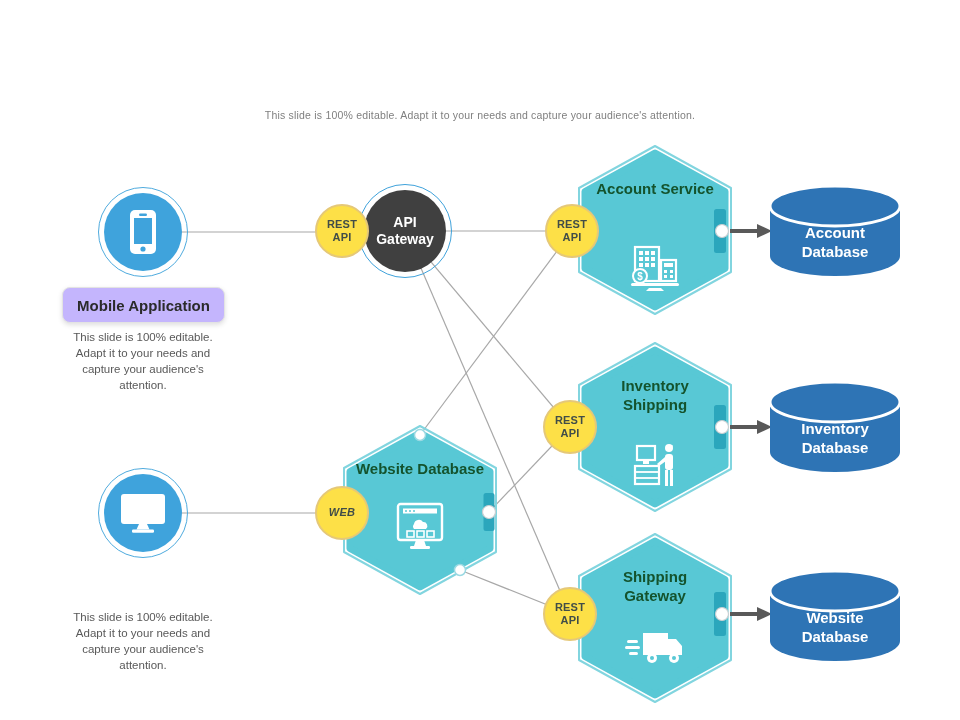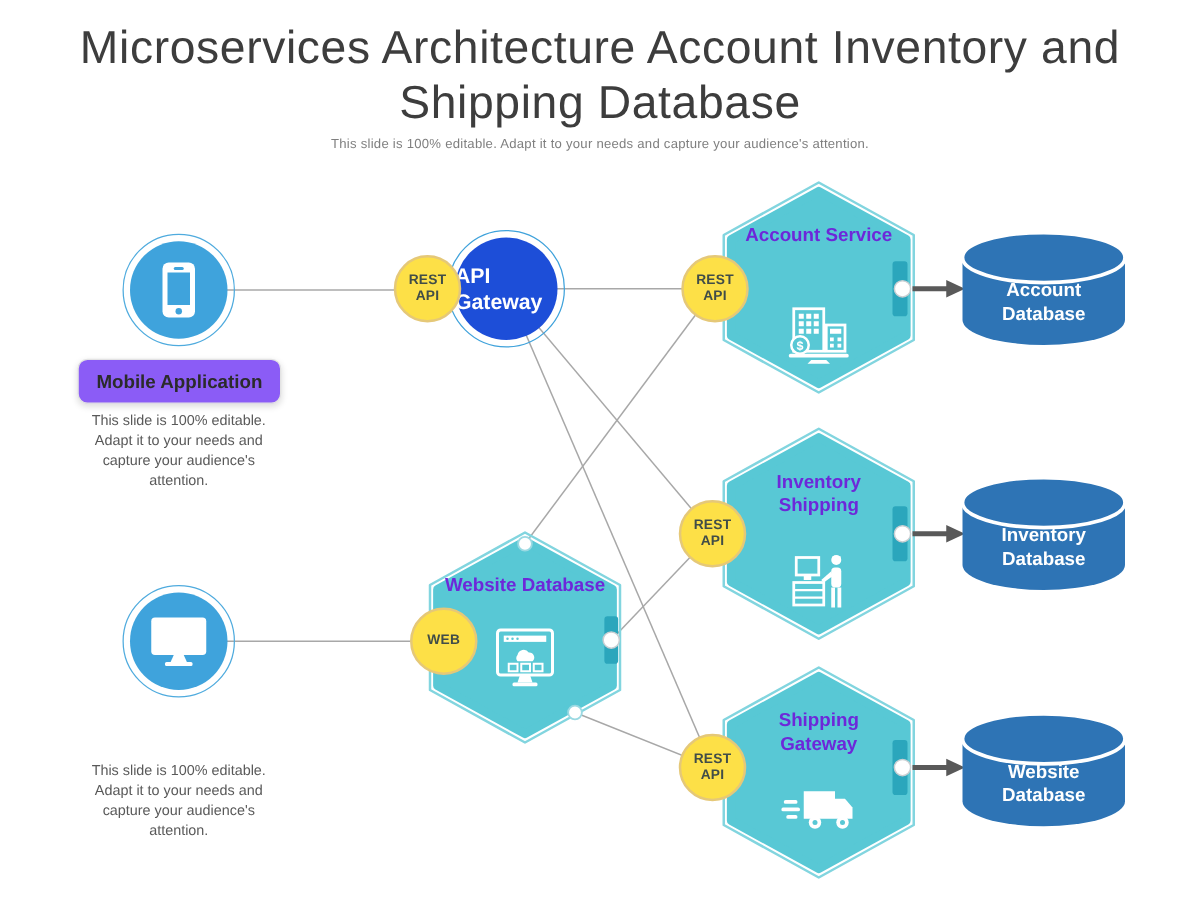--- a/index.html
+++ b/index.html
@@ -9,33 +9,33 @@
   .ovl{position:absolute;z-index:2;}
 
   .page-title{left:0;top:16px;width:960px;text-align:center;font-size:37px;font-weight:300;
               color:#3d3d3d;line-height:1.2;letter-spacing:0.5px;margin:0;}
   .page-subtitle{left:0;top:109px;width:960px;text-align:center;font-size:10.5px;color:#7f7f7f;letter-spacing:0.2px;}
 
   .ring-circle{border-radius:50%;display:flex;align-items:center;justify-content:center;box-sizing:border-box;}
   .client-outer{width:90px;height:90px;border:1.5px solid #4fabde;}
   .client-inner{width:78px;height:78px;background:#3fa3dc;border-radius:50%;display:flex;align-items:center;justify-content:center;}
   .gw-outer{width:94px;height:94px;border:1.5px solid #3fa2db;}
-  .gw-inner{width:82px;height:82px;background:#1d4ed8;border-radius:50%;display:flex;align-items:center;justify-content:center;
-            color:#ffffff;font-size:17px;font-weight:bold;line-height:1.25;}
+  .gw-inner{width:82px;height:82px;background:#404040;border-radius:50%;display:flex;align-items:center;justify-content:center;
+            color:#ffffff;font-size:14px;font-weight:bold;text-align:center;line-height:1.25;}
 
   .badge{width:54px;height:54px;border-radius:50%;background:#fde047;border:2px solid #e5c878;box-sizing:border-box;
          display:flex;align-items:center;justify-content:center;text-align:center;
          font-size:11px;font-weight:bold;color:#414d48;line-height:1.2;letter-spacing:0.2px;}
   .badge .wrap{width:34px;}
 
-  .svc-name{width:130px;text-align:center;font-size:15px;font-weight:bold;color:#6d28d9;line-height:1.25;}
+  .svc-name{width:130px;text-align:center;font-size:15px;font-weight:bold;color:#14532d;line-height:1.25;}
   .db-label{width:100px;height:52px;display:flex;align-items:center;justify-content:center;text-align:center;
             color:#ffffff;font-size:15px;font-weight:bold;line-height:1.25;}
 
-  .device-label{left:62px;width:161px;height:34px;background:#8b5cf6;border:1px solid #e3e3e3;border-radius:8px;
+  .device-label{left:62px;width:161px;height:34px;background:#c4b5fd;border:1px solid #e3e3e3;border-radius:8px;
                 box-shadow:0 2px 5px rgba(0,0,0,0.13);display:flex;align-items:center;justify-content:center;
                 font-size:15px;font-weight:bold;color:#2b2b2b;}
   .device-desc{left:58px;width:170px;text-align:center;font-size:11.5px;color:#595959;line-height:1.4;}
 </style>
 </head>
 <body>
 
 <div class="canvas">
 
   <svg class="layer" width="960" height="720" viewBox="0 0 960 720">
@@ -97,21 +97,20 @@
     <g>
       <path d="M770,402 L770,452 A65,20 0 0 0 900,452 L900,402" fill="#2e74b5"></path>
       <ellipse cx="835" cy="402" rx="65" ry="20" fill="#2e74b5" stroke="#ffffff" stroke-width="3"></ellipse>
     </g>
     <g>
       <path d="M770,591 L770,641 A65,20 0 0 0 900,641 L900,591" fill="#2e74b5"></path>
       <ellipse cx="835" cy="591" rx="65" ry="20" fill="#2e74b5" stroke="#ffffff" stroke-width="3"></ellipse>
     </g>
   </svg>
 
-  <h1 class="ovl page-title">Microservices Architecture Account Inventory and Shipping Database</h1>
   <div class="ovl page-subtitle">This slide is 100% editable. Adapt it to your needs and capture your audience's attention.</div>
 
   <div class="ovl ring-circle client-outer" style="left:98px;top:187px;">
     <div class="client-inner">
       <svg width="34" height="46" viewBox="0 0 34 46">
         <rect x="4" y="1" width="26" height="44" rx="5" fill="#ffffff"></rect>
         <rect x="13" y="4.5" width="8" height="2.4" rx="1.2" fill="#3fa3dc"></rect>
         <rect x="8" y="9" width="18" height="26" fill="#3fa3dc"></rect>
         <circle cx="17" cy="40" r="2.6" fill="#3fa3dc"></circle>
       </svg>
@@ -142,21 +141,21 @@
   </div>
   <div class="ovl badge" style="left:545px;top:204px;">
     <span class="wrap">REST API</span>
   </div>
   <div class="ovl badge" style="left:543px;top:400px;">
     <span class="wrap">REST API</span>
   </div>
   <div class="ovl badge" style="left:543px;top:587px;">
     <span class="wrap">REST API</span>
   </div>
-  <div class="ovl badge" style="left:328px;top:486px;">
+  <div class="ovl badge" style="left:315px;top:486px;font-style:italic;">
     <span>WEB</span>
   </div>
 
   <div class="ovl svc-name" style="left:355px;top:460px;">Website Database</div>
   <svg class="ovl" style="left:394px;top:502px;" width="52" height="50" viewBox="0 0 52 50">
     <rect x="4" y="2" width="44" height="36" rx="2.5" fill="none" stroke="#ffffff" stroke-width="2.4"></rect>
     <rect x="9" y="6.5" width="34" height="5" fill="#ffffff"></rect>
     <circle cx="12" cy="9" r="1" fill="#58c8d5"></circle>
       <circle cx="16" cy="9" r="1" fill="#58c8d5"></circle>
       <circle cx="20" cy="9" r="1" fill="#58c8d5"></circle>

